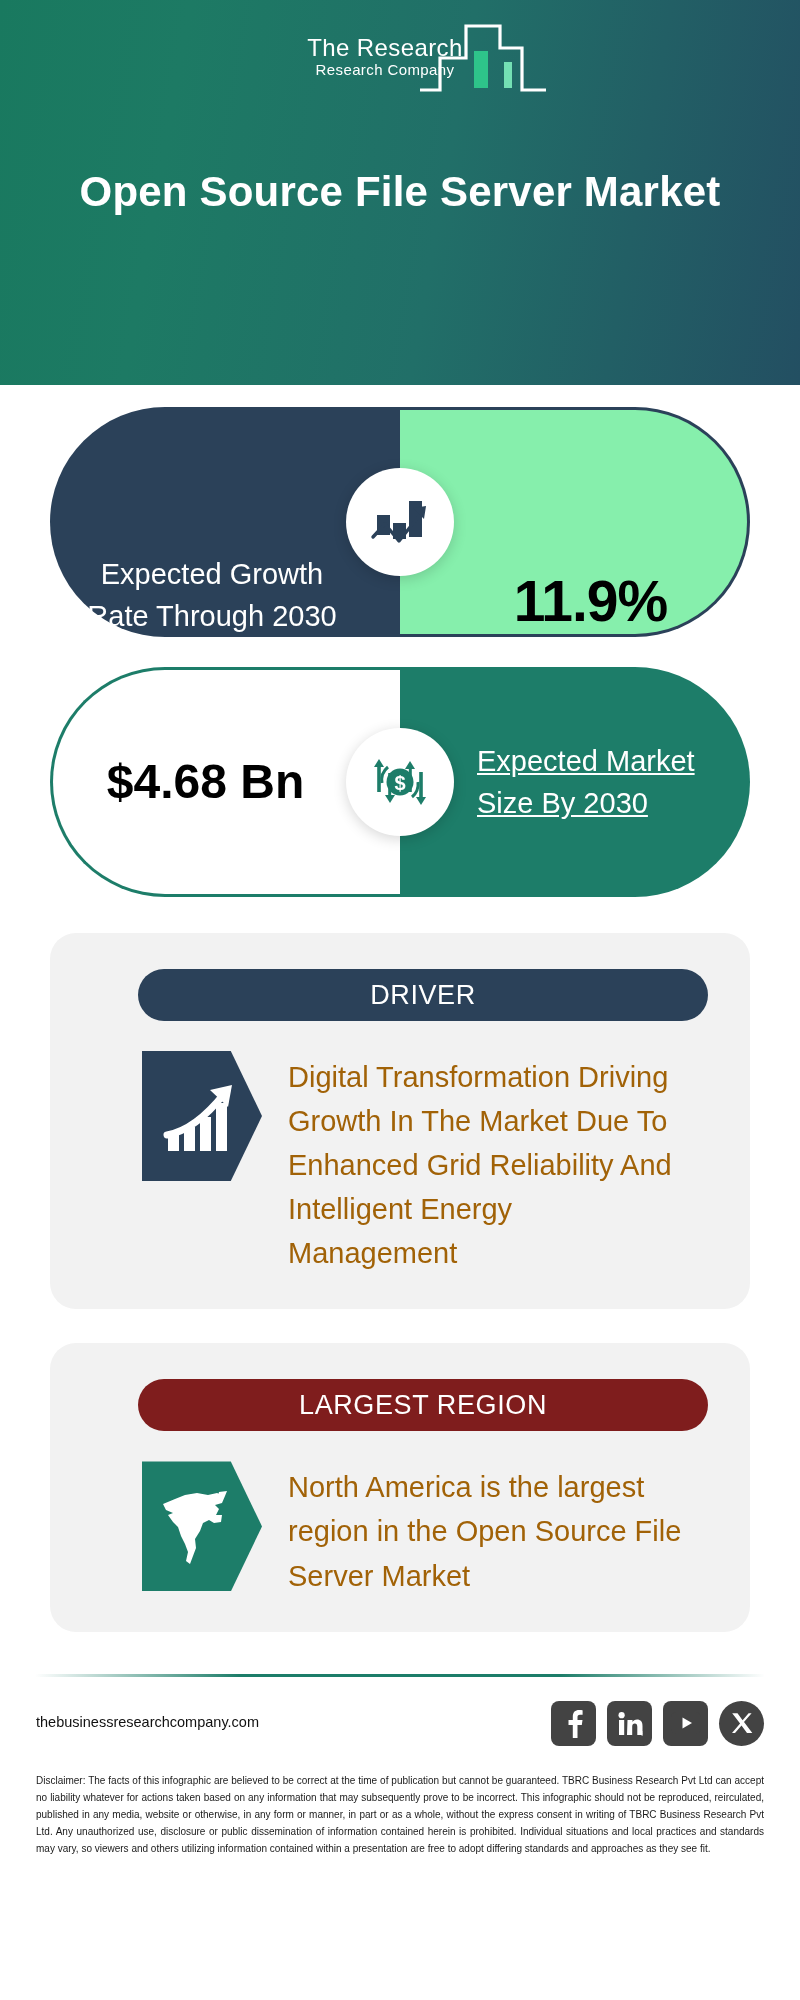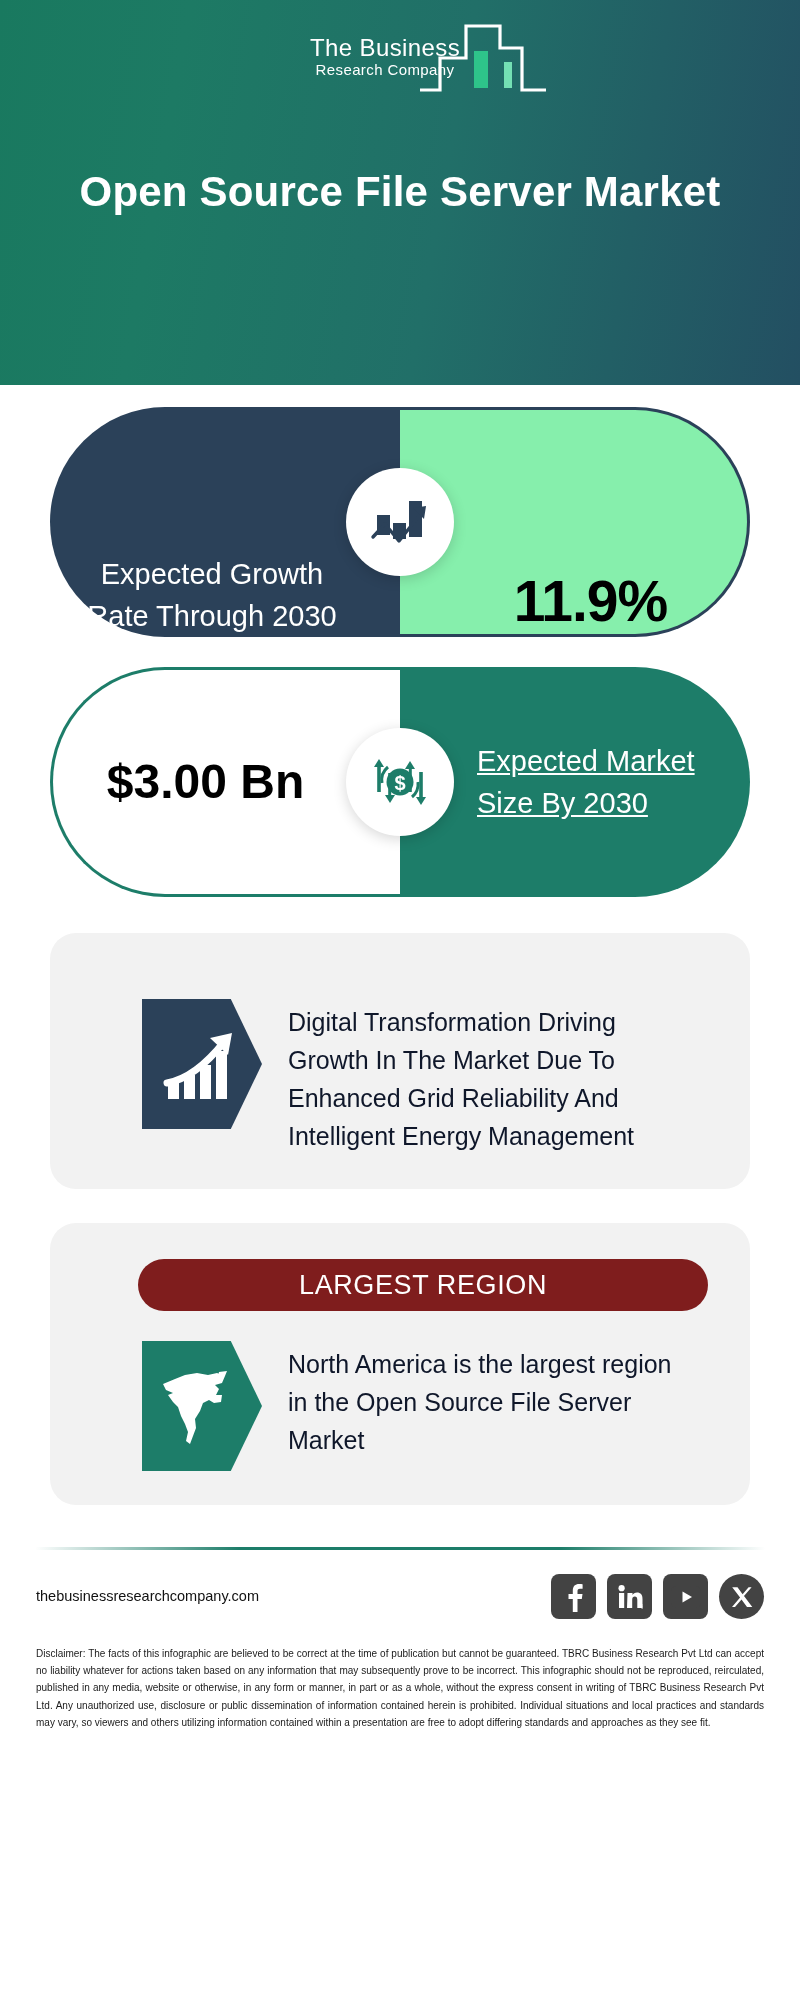--- a/index.html
+++ b/index.html
@@ -158,23 +158,23 @@
   }
   .hex {
     width: 120px; height: 130px; flex: 0 0 120px;
     clip-path: polygon(0 0, 74% 0, 100% 50%, 74% 100%, 0 100%);
     display: flex; align-items: center; justify-content: center;
   }
   .hex-dark { background: #2b4159; }
   .hex-green { background: #1d7d69; }
 
   .section-text {
-    font-size: 25px;
+    font-size: 29px;
     line-height: 1.52;
-    color: #0f172a;
+    color: #a16207;
     padding-left: 26px;
     padding-top: 4px;
     max-width: 420px;
   }
 
   
   .divider {
     width: 730px; height: 3px; margin: 0 auto;
     background: linear-gradient(90deg, rgba(29,125,105,0) 0%, #1d7d69 28%, #1d7d69 72%, rgba(29,125,105,0) 100%);
     border-radius: 2px;
@@ -202,21 +202,21 @@
   }
 </style>
 </head>
 <body>
 
 <div class="header">
 
   <div class="logo-wrap">
     <div class="logo-inner">
       <div class="logo-text">
-        <span class="l1">The Business</span>
+        <span class="l1">The Research</span>
         <span class="l2">Research Company</span>
       </div>
       <svg class="logo-chart" width="130" height="80" viewBox="0 0 130 80">
 
         <path d="M2 72 H22 V40 H48 V8 H82 V30 H104 V72 H128" fill="none" stroke="#ffffff" stroke-width="3.2" stroke-linejoin="miter"></path>
         <rect x="56" y="33" width="14" height="37" fill="#2ec48a"></rect>
         <rect x="86" y="44" width="8" height="26" fill="#74e0b4"></rect>
       </svg>
     </div>
   </div>
@@ -239,21 +239,21 @@
       <rect x="40" y="8" width="13" height="36" fill="#2b4159"></rect>
       <path d="M4 44 L16 31 L30 48 L54 18" fill="none" stroke="#2b4159" stroke-width="3.4" stroke-linecap="round" stroke-linejoin="round"></path>
       <path d="M44 15 L57 13 L55 26 Z" fill="#2b4159"></path>
     </svg>
   </div>
 </div>
 
 <div style="height:30px"></div>
 <div class="pill">
   <div class="pill-half size-left">
-    <div class="val">$3.00 Bn</div>
+    <div class="val">$4.68 Bn</div>
   </div>
   <div class="pill-half size-right">
     <div class="lbl">Expected Market Size By 2030</div>
   </div>
   <div class="pill-badge">
     <svg width="64" height="62" viewBox="0 0 64 62">
       <g fill="none" stroke="#1d7d69" stroke-width="3">
         <path d="M20 16 A17 17 0 0 0 14 32"></path>
         <path d="M44 46 A17 17 0 0 0 50 31"></path>
       </g>
@@ -268,20 +268,23 @@
           <rect x="20.2" y="22" width="3.0" height="24"></rect>
         <path d="M42 10 L47 18 H37 Z"></path>
           <rect x="40.8" y="17" width="3.0" height="24"></rect>
       </g>
     </svg>
   </div>
 </div>
 
 <div style="height:36px"></div>
 <div class="section">
+  <div class="section-pill pill-dark">
+    <span>DRIVER</span>
+  </div>
   <div class="section-body">
     <div class="hex hex-dark">
       <svg width="80" height="78" viewBox="0 0 80 78">
         <g fill="#ffffff">
           <rect x="6" y="58" width="11" height="16"></rect>
           <rect x="22" y="50" width="11" height="24"></rect>
           <rect x="38" y="40" width="11" height="34"></rect>
           <rect x="54" y="26" width="11" height="48"></rect>
         </g>
         <path d="M5 58 C22 55 42 42 62 17" fill="none" stroke="#ffffff" stroke-width="7" stroke-linecap="round"></path>

